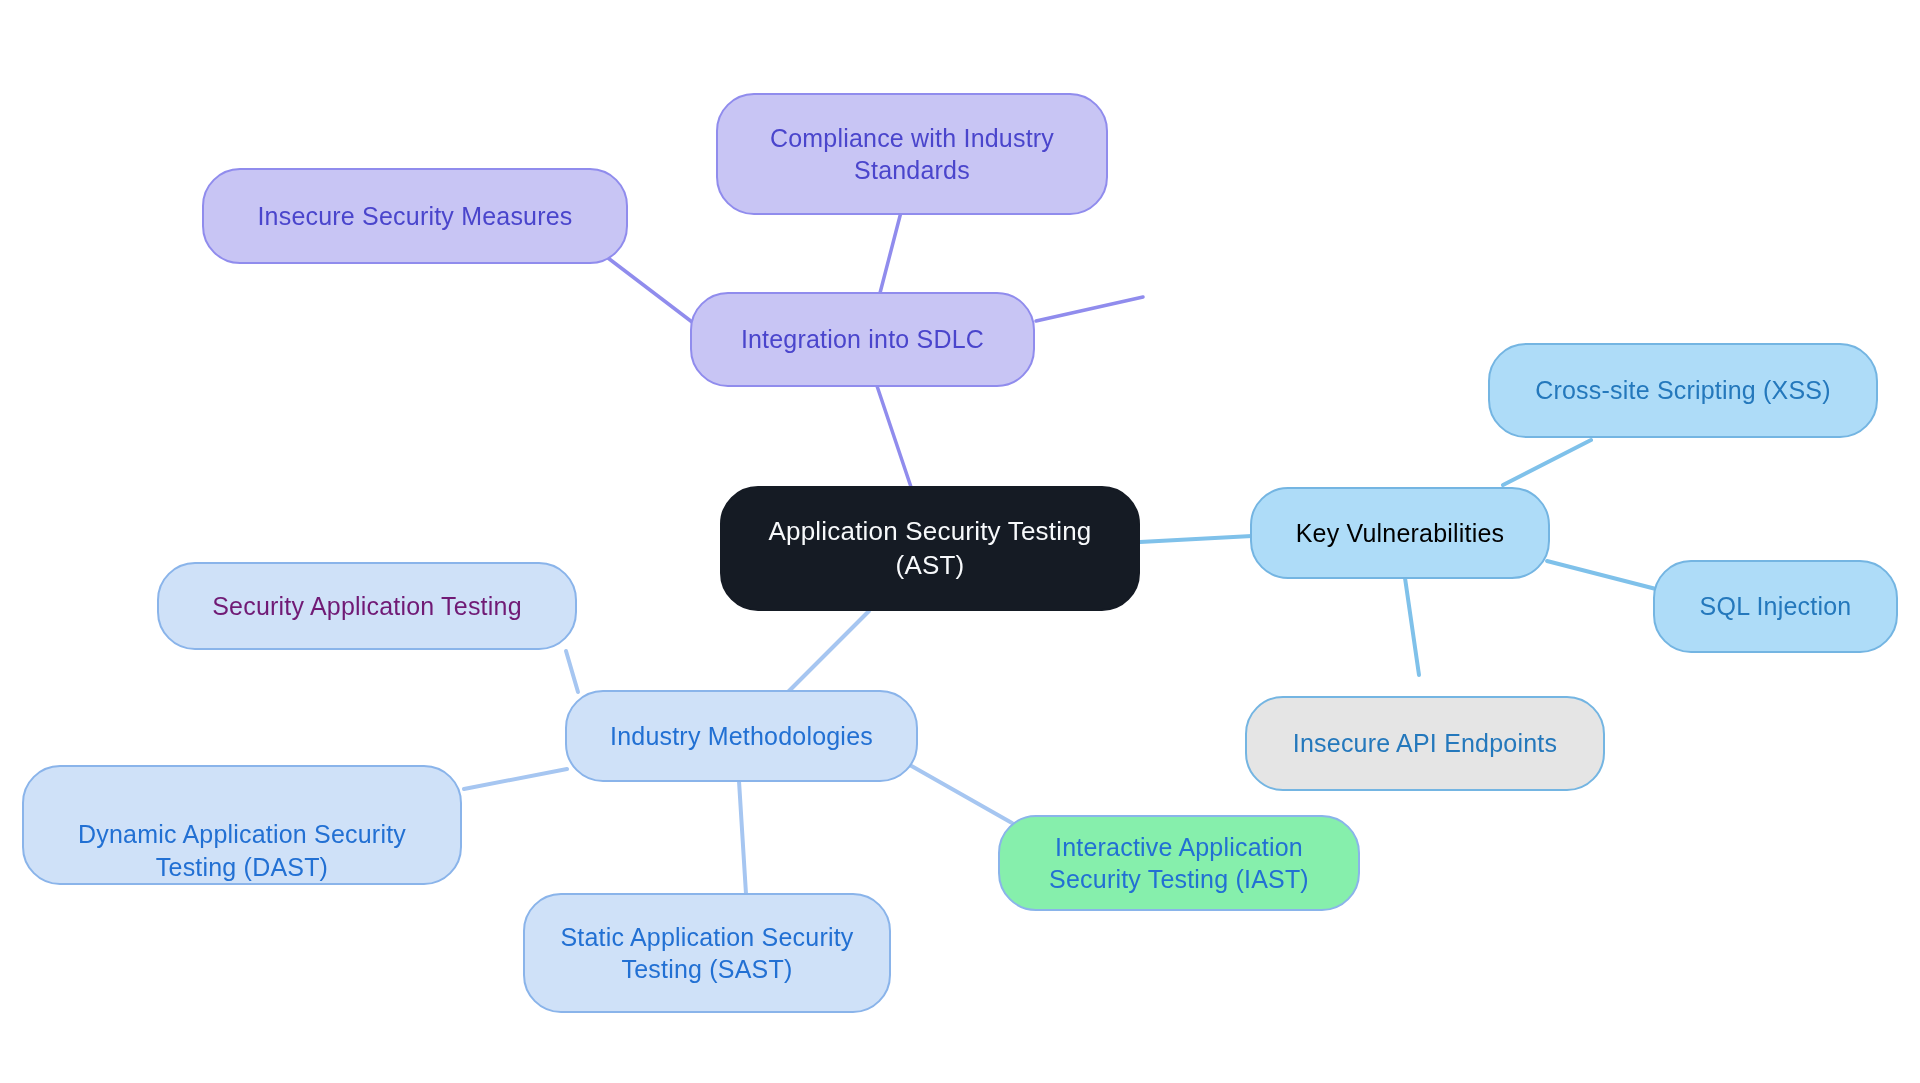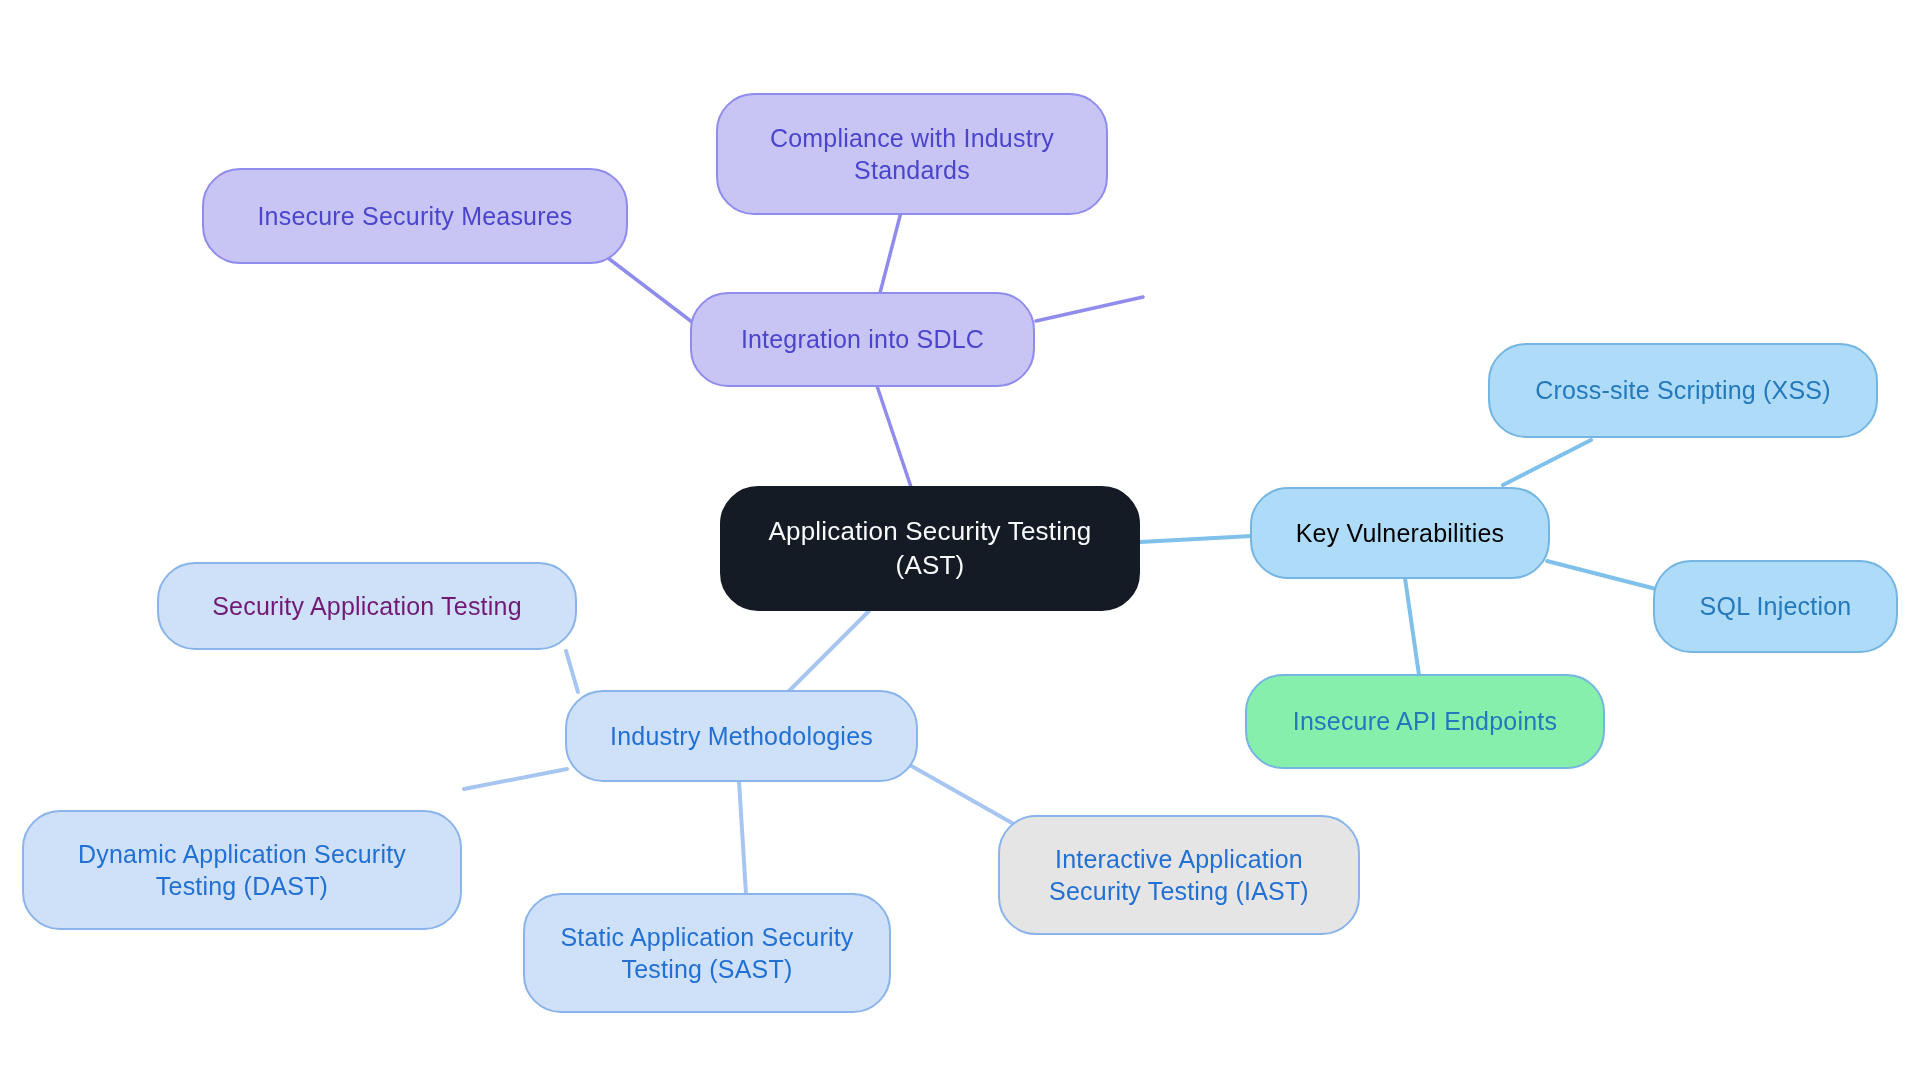--- a/index.html
+++ b/index.html
@@ -67,31 +67,31 @@
     </div>
     <div class="node" style="left: 1250px; top: 487px; width: 300px; height: 92px; background: rgb(174, 220, 248); border-color: rgb(116, 181, 226); color: #000000;">
       <span>Key Vulnerabilities</span>
     </div>
     <div class="node" style="left: 1488px; top: 343px; width: 390px; height: 95px; background: rgb(174, 220, 248); border-color: rgb(116, 181, 226); color: rgb(36, 120, 188);">
       <span>Cross-site Scripting (XSS)</span>
     </div>
     <div class="node" style="left: 1653px; top: 560px; width: 245px; height: 93px; background: rgb(174, 220, 248); border-color: rgb(116, 181, 226); color: rgb(36, 120, 188);">
       <span>SQL Injection</span>
     </div>
-    <div class="node" style="left: 1245px; top: 674px; width: 360px; height: 95px; background: #86efac; border-color: rgb(116, 181, 226); color: rgb(36, 120, 188);">
+    <div class="node" style="left: 1245px; top: 696px; width: 360px; height: 95px; background: #e5e5e5; border-color: rgb(116, 181, 226); color: rgb(36, 120, 188);">
       <span>Insecure API Endpoints</span>
     </div>
     <div class="node" style="left: 565px; top: 690px; width: 353px; height: 92px; background: rgb(207, 225, 248); border-color: rgb(138, 180, 234); color: rgb(34, 112, 211);">
       <span>Industry Methodologies</span>
     </div>
     <div class="node" style="left: 157px; top: 562px; width: 420px; height: 88px; background: rgb(207, 225, 248); border-color: rgb(138, 180, 234); color: #701a75;">
       <span>Security Application Testing</span>
     </div>
-    <div class="node" style="left: 22px; top: 810px; width: 440px; height: 120px; background: rgb(207, 225, 248); border-color: rgb(138, 180, 234); color: rgb(34, 112, 211);">
+    <div class="node" style="left: 22px; top: 765px; width: 440px; height: 120px; background: rgb(207, 225, 248); border-color: rgb(138, 180, 234); color: rgb(34, 112, 211); align-items: flex-end;">
       <span>Dynamic Application Security Testing (DAST)</span>
     </div>
     <div class="node" style="left: 523px; top: 893px; width: 368px; height: 120px; background: rgb(207, 225, 248); border-color: rgb(138, 180, 234); color: rgb(34, 112, 211);">
       <span>Static Application Security Testing (SAST)</span>
     </div>
-    <div class="node" style="left: 998px; top: 815px; width: 362px; height: 120px; background: #e5e5e5; border-color: rgb(138, 180, 234); color: rgb(34, 112, 211);">
+    <div class="node" style="left: 998px; top: 815px; width: 362px; height: 96px; background: #86efac; border-color: rgb(138, 180, 234); color: rgb(34, 112, 211);">
       <span>Interactive Application Security Testing (IAST)</span>
     </div>
   </div>
 
 </body></html>

